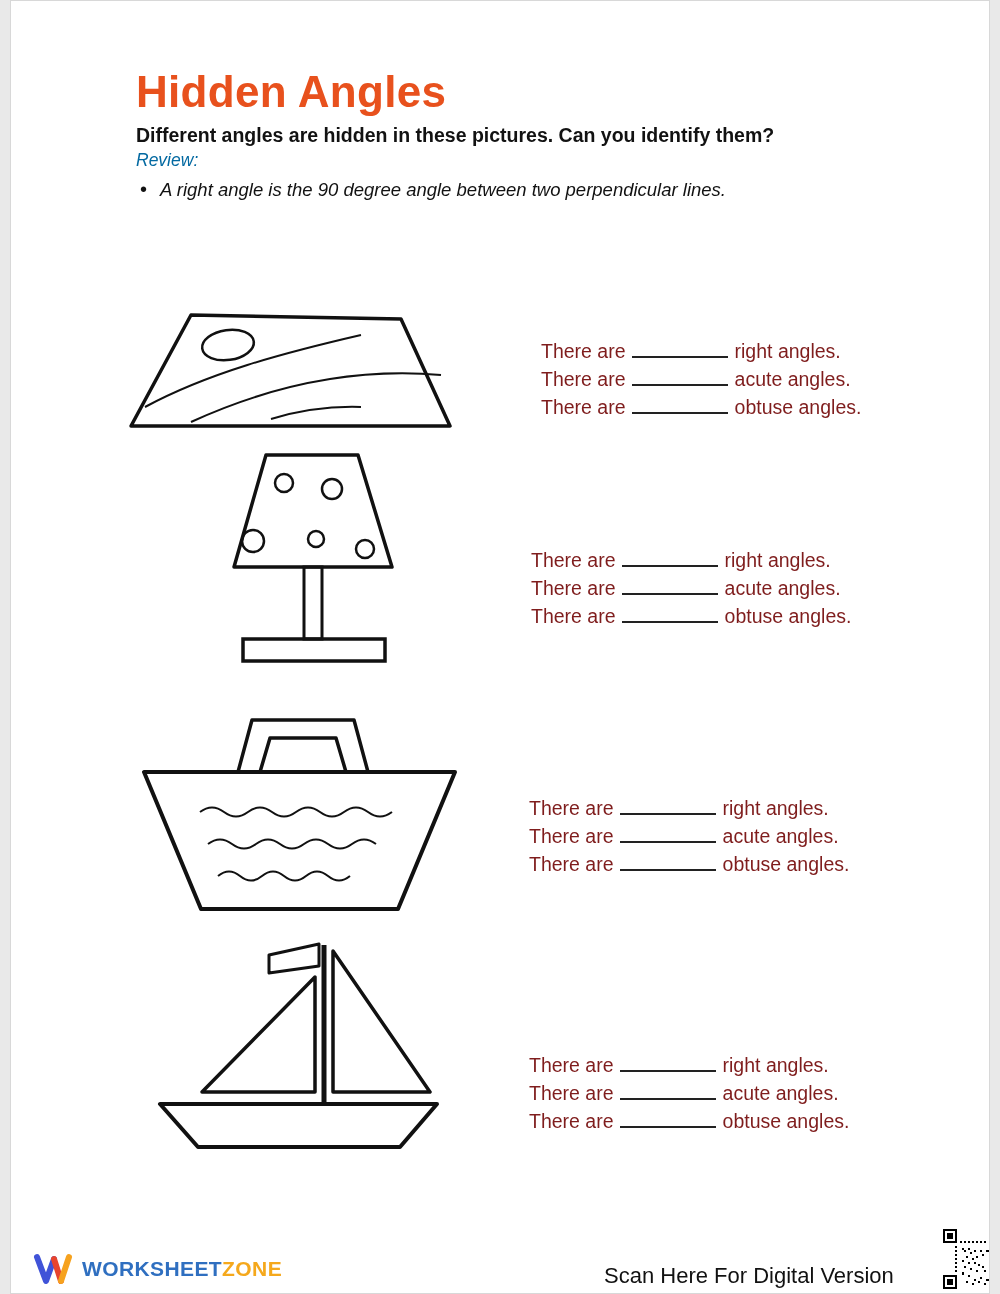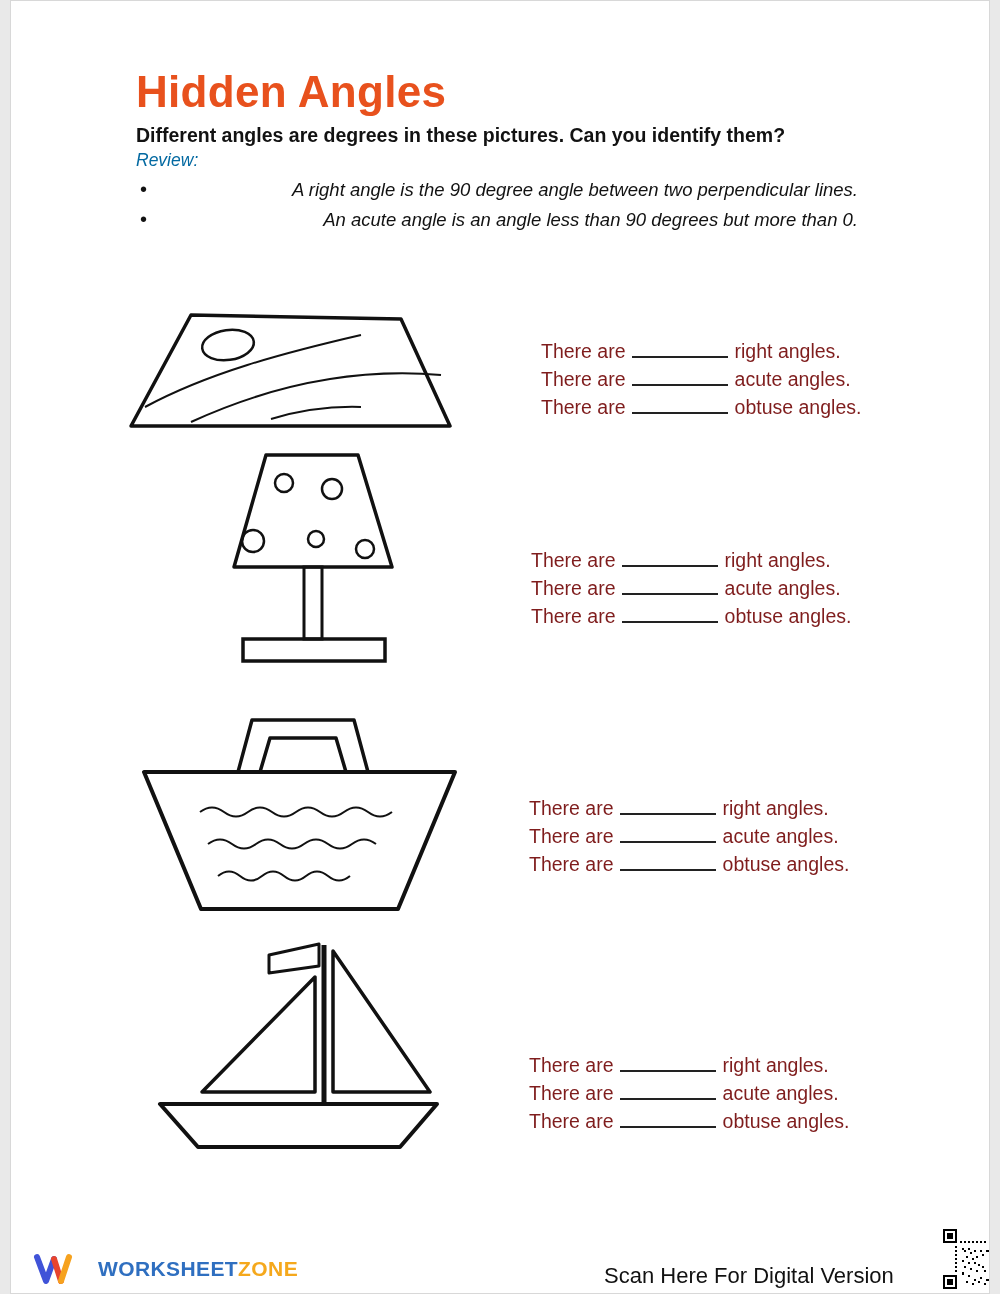--- a/index.html
+++ b/index.html
@@ -3,52 +3,51 @@
 <meta charset="utf-8">
 <style>
   * { box-sizing: border-box; }
   body { margin:0; background:#e9e9e9; font-family:"Liberation Sans", sans-serif; }
   .page { position:relative; width:980px; height:1294px; background:#ffffff; margin:0 auto; overflow:hidden; border:1px solid #d8d8d8; }
 
   .title { position:absolute; left:125px; top:66px; margin:0; font-size:44px; font-weight:bold;
            color:var(--title-accent,#e8511d); letter-spacing:0.3px; }
   .subtitle { position:absolute; left:125px; top:123px; margin:0; font-size:19.5px; font-weight:bold; color:#121212; }
   .review { position:absolute; left:125px; top:149px; margin:0; font-style:italic; font-size:17.5px; color:#0369a1; }
-  .bullets { position:absolute; left:127px; top:178px; margin:0; padding:0; list-style:none; width:720px;text-align:right; }
+  .bullets { position:absolute; left:127px; top:178px; margin:0; padding:0; list-style:none; width:720px; }
   .bullets li { font-style:italic; font-size:18.5px; color:#121212; margin-bottom:8px; padding-left:22px; position:relative; }
   .bullets li::before { content:"\2022"; position:absolute; left:2px; top:-1px; font-style:normal; font-size:20px; color:#121212; }
 
   .figure { position:absolute; }
   .figure svg { display:block; width:100%; height:100%; }
 
   .qblock { position:absolute; font-size:19.5px; color:#7f1d1d; }
   .qline { height:28px; line-height:28px; white-space:nowrap; }
   .blank { display:inline-block; width:96px; height:17px; border-bottom:2px solid #222;
            vertical-align:baseline; margin:0 7px 0 6px; }
 
-  .brand { position:absolute; left:22px; top:1250px; display:flex; align-items:center; gap:25px; }
+  .brand { position:absolute; left:22px; top:1250px; display:flex; align-items:center; gap:9px; }
   .brand-mark { width:40px; height:36px; }
   .brand-text { font-size:21px; font-weight:bold; letter-spacing:0.4px; white-space:nowrap; }
   .brand-primary { color:var(--brand-blue,#2f6fc0); }
   .brand-secondary { color:var(--brand-orange,#f5a81c); }
   .scan-text { position:absolute; left:593px; top:1262px; margin:0; font-size:22px; color:#111;text-align:center; }
   .qr { position:absolute; left:932px; top:1228px; width:60px; height:60px; }
 </style>
 </head>
 <body>
 
 <div class="page">
 
   <h1 class="title">Hidden Angles</h1>
-  <p class="subtitle">Different angles are degrees in these pictures.  Can you identify them?</p>
+  <p class="subtitle">Different angles are hidden in these pictures.  Can you identify them?</p>
   <p class="review">Review:</p>
 
   <ul class="bullets">
     <li>A right angle is the 90 degree angle between two perpendicular lines.</li>
-    <li>An acute angle is an angle less than 90 degrees but more than 0.</li>
   </ul>
 
   <div class="figure" style="left:112px; top:306px; width:335px; height:126px;">
     <svg viewBox="0 0 335 126" fill="none" stroke="#111">
       <polygon points="68,8 278,12 327,119 8,119" stroke-width="3.5" stroke-linejoin="round"></polygon>
       <ellipse cx="105" cy="38" rx="26" ry="15" stroke-width="2.5" transform="rotate(-8 105 38)"></ellipse>
       <path d="M 22,100 C 85,66 160,46 238,28" stroke-width="2"></path>
       <path d="M 68,115 C 140,82 225,60 318,68" stroke-width="2"></path>
       <path d="M 148,112 C 178,103 208,99 238,100" stroke-width="2"></path>
     </svg>

